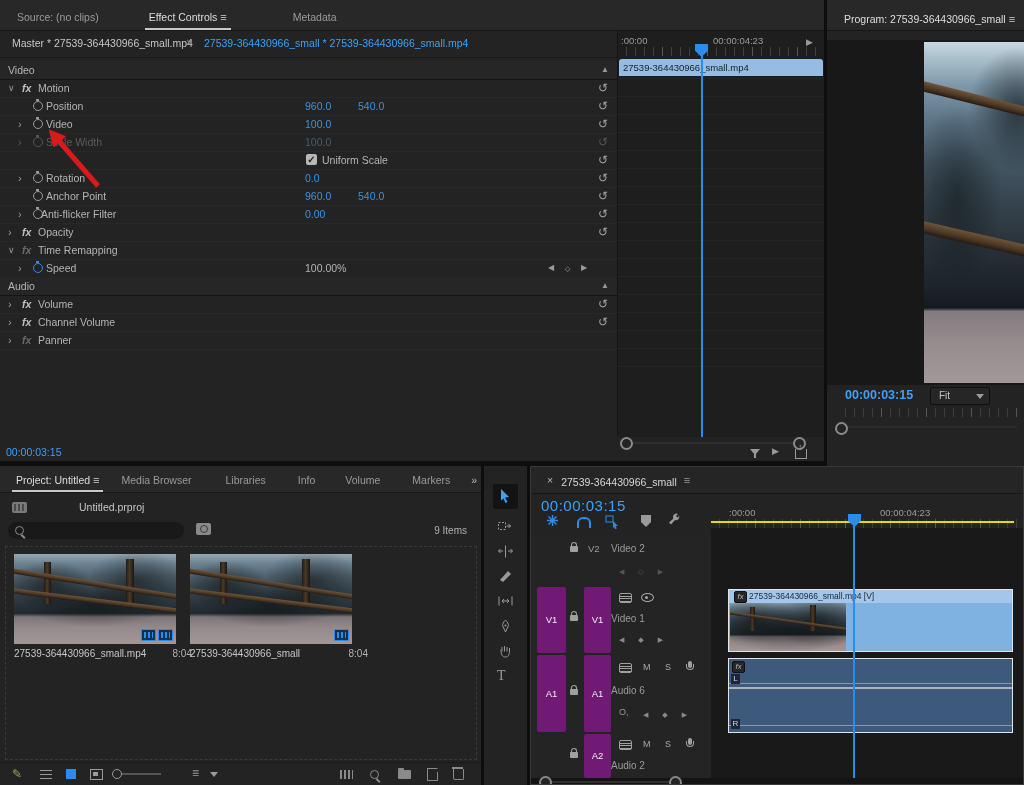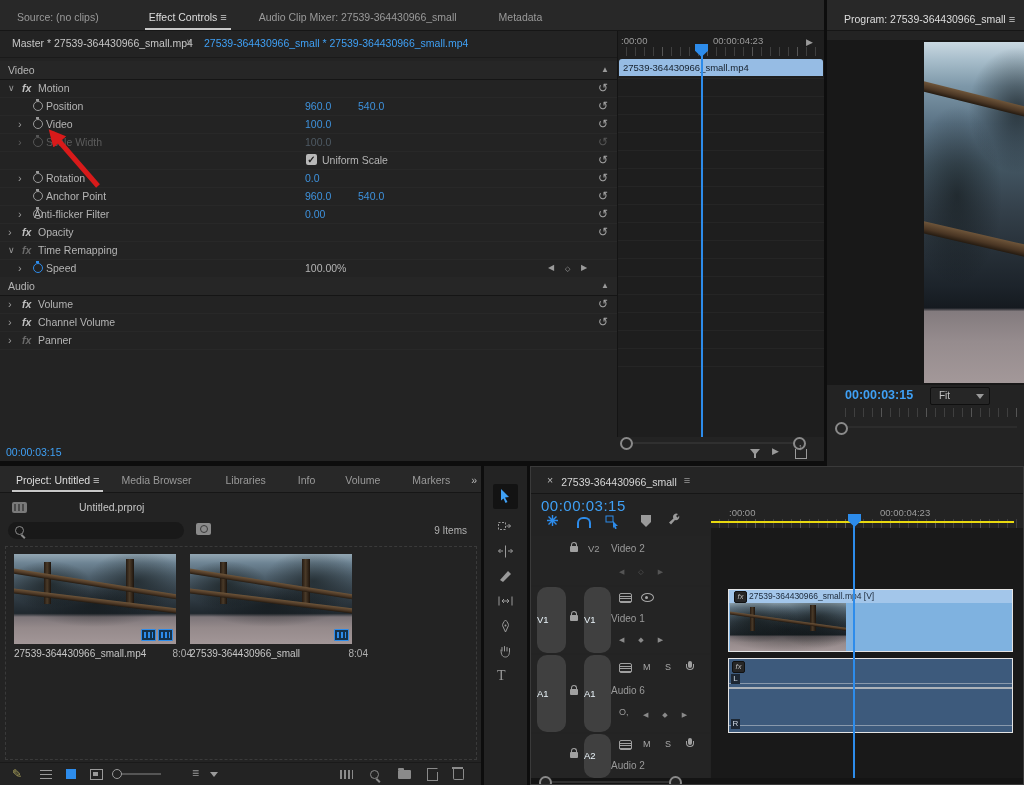--- a/index.html
+++ b/index.html
@@ -62,21 +62,21 @@
   
   .forest{position:relative;overflow:hidden;background:
      radial-gradient(ellipse 60px 34px at 22% 34%, rgba(8,12,10,.55), transparent 70%),
      radial-gradient(ellipse 70px 44px at 76% 30%, rgba(6,10,9,.5), transparent 70%),
      radial-gradient(ellipse 95px 30px at 50% 56%, rgba(4,7,7,.45), transparent 75%),
      linear-gradient(to bottom,#93a7b3 0%,#6e8494 10%,#50626f 25%,#3a4751 40%,#2a343c 55%,#20282e 66%,#7d7579 70%,#958a8b 82%,#a29697 100%);}
   .rail{position:absolute;background:linear-gradient(to bottom,#6e553a,#4a3624 60%,#241a10);transform-origin:left center;}
   .post{position:absolute;background:linear-gradient(to right,#241a12,#4a3a28 45%,#1d140d);}
   
   .trackhdr{position:absolute;left:0;width:179px;background:#242424;font-size:10px;color:#b0b0b0;}
-  .patch{position:absolute;background:#404040;color:#e8f2f8;font-size:9.5px;border-radius:10px;}
+  .patch{position:absolute;background:#701a75;color:#e8f2f8;font-size:9.5px;text-align:center;border-radius:2px;}
   .tname{position:absolute;color:#9a9a9a;font-size:10px;white-space:nowrap;}
   .knav{position:absolute;color:#8a8a8a;font-size:7px;letter-spacing:6px;}
   .msbtn{position:absolute;color:#a8a8a8;font-size:9px;}
   .fxbadge{position:absolute;width:11px;height:10px;background:#262626;border:1px solid #111;border-radius:2px;
      color:#b8b8b8;font-size:7.5px;font-style:italic;text-align:center;line-height:10px;}
   .toolslot{position:absolute;left:13px;width:17px;height:17px;}
   .toolslot svg{display:block;}
   .badge{position:absolute;width:13px;height:10px;border:1px solid #2d8ceb;background:#14314a;border-radius:1px;}
   .badge i{position:absolute;left:2px;top:2px;right:2px;bottom:2px;background:repeating-linear-gradient(to right,#2d8ceb 0 2px,transparent 2px 4px);}
 </style>
@@ -84,21 +84,20 @@
 <body>
 
 <div id="screen">
 
   <div class="panel" style="left:0;top:0;width:824px;height:461px;">
     <div class="tabbar" style="padding-left:13px;">
       <span class="tab">Source: (no clips)</span>
       <span style="width:42px"></span>
       <span class="tab active"><span>Effect Controls</span>&nbsp;<span class="pmenu" style="padding:0">≡</span></span>
       <span style="width:24px"></span>
-      <span class="tab">Audio Clip Mixer: 27539-364430966_small</span>
       <span style="width:34px"></span>
       <span class="tab">Metadata</span>
     </div>
 
     <div class="echead">
       <span class="ab" style="left:12px;top:6px;color:#c6c6c6;">Master * 27539-364430966_small.mp4</span>
       <span class="ab" style="left:186px;top:6px;color:#9a9a9a;font-size:9px;">∨</span>
       <span class="ab" style="left:204px;top:6px;color:#3fa0f5;">27539-364430966_small * 27539-364430966_small.mp4</span>
     </div>
     <span class="ab" style="left:806px;top:37px;color:#9a9a9a;font-size:9px;z-index:5;">▶</span>
@@ -149,21 +148,21 @@
     <div class="ecrow" style="top:187px">
       <span class="sw" style="left:33px"></span>
       <span class="lbl" style="left:46px">Anchor Point</span>
       <span class="val" style="left:305px">960.0</span>
       <span class="val" style="left:358px">540.0</span>
       <span class="reset">↺</span>
     </div>
     <div class="ecrow" style="top:205px">
       <span class="chev" style="left:18px">›</span>
       <span class="sw" style="left:33px"></span>
-      <span class="lbl" style="left:34px">Anti-flicker Filter</span>
+      <span class="lbl" style="left:41px">Anti-flicker Filter</span>
       <span class="val" style="left:305px">0.00</span>
       <span class="reset">↺</span>
     </div>
     <div class="ecrow" style="top:223px">
       <span class="chev" style="left:8px">›</span>
       <span class="fxi" style="left:22px">fx</span>
       <span class="lbl" style="left:38px">Opacity</span>
       <span class="reset">↺</span>
     </div>
     <div class="ecrow" style="top:241px">

